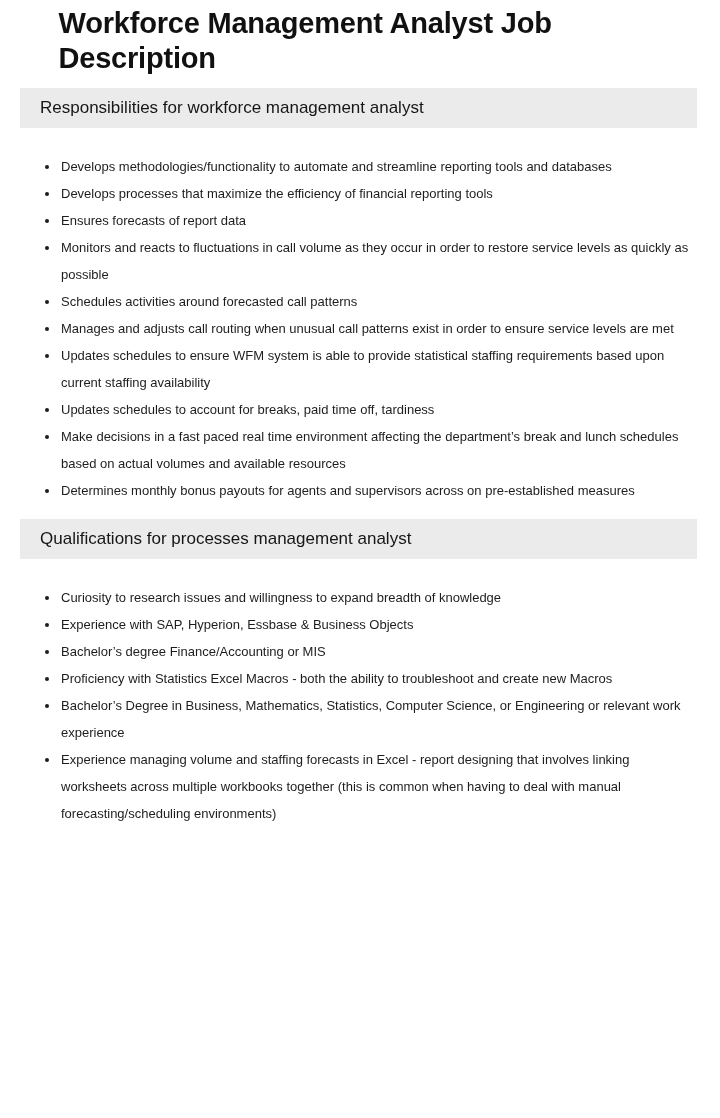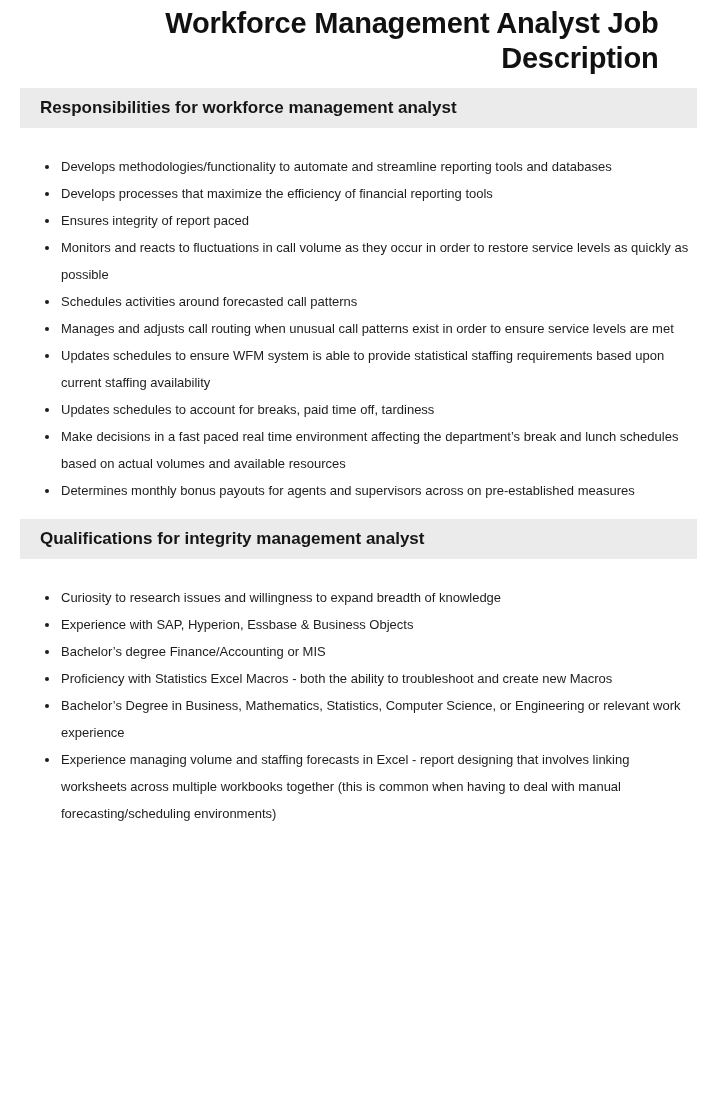--- a/index.html
+++ b/index.html
@@ -16,21 +16,21 @@
   }
   .page {
     padding: 0 23px 0 20px;
     box-sizing: border-box;
     width: 720px;
   }
   .doc-title {
     font-size: 29px;
     line-height: 35px;
     font-weight: 700;
-    text-align: right;
+    text-align: left;
     letter-spacing: -0.2px;
     margin: 0 auto;
     padding-top: 6px;
     max-width: 600px;
     color: #111111;
   }
   .intro {
     font-size: 16.5px;
     line-height: 27px;
     margin: 24px 0 0 0;
@@ -39,21 +39,21 @@
     margin-top: 12px;
     background: #ebebeb;
     height: 40px;
     display: flex;
     align-items: center;
     padding-left: 20px;
     box-sizing: border-box;
   }
   .section-header span {
     font-size: 17px;
-    font-weight: 700;
+    font-weight: 400;
     color: #161616;
   }
   .bullet-list {
     margin: 25px 0 0 0;
     padding-left: 40px;
     font-size: 13px;
     line-height: 27px;
     list-style-type: disc;
   }
   .bullet-list li {
@@ -71,32 +71,32 @@
   <h1 class="doc-title">Workforce Management Analyst Job Description</h1>
 
 
   <div class="section-header">
     <span>Responsibilities for workforce management analyst</span>
   </div>
 
   <ul class="bullet-list">
     <li>Develops methodologies/functionality to automate and streamline reporting tools and databases</li>
     <li>Develops processes that maximize the efficiency of financial reporting tools</li>
-    <li>Ensures integrity of report paced</li>
+    <li>Ensures forecasts of report data</li>
     <li>Monitors and reacts to fluctuations in call volume as they occur in order to restore service levels as quickly as possible</li>
     <li>Schedules activities around forecasted call patterns</li>
     <li>Manages and adjusts call routing when unusual call patterns exist in order to ensure service levels are met</li>
     <li>Updates schedules to ensure WFM system is able to provide statistical staffing requirements based upon current staffing availability</li>
     <li>Updates schedules to account for breaks, paid time off, tardiness</li>
     <li>Make decisions in a fast paced real time environment affecting the department’s break and lunch schedules based on actual volumes and available resources</li>
     <li>Determines monthly bonus payouts for agents and supervisors across on pre-established measures</li>
   </ul>
 
   <div class="section-header qual-header">
-    <span>Qualifications for integrity management analyst</span>
+    <span>Qualifications for processes management analyst</span>
   </div>
 
   <ul class="bullet-list">
     <li>Curiosity to research issues and willingness to expand breadth of knowledge</li>
     <li>Experience with SAP, Hyperion, Essbase &amp; Business Objects</li>
     <li>Bachelor’s degree Finance/Accounting or MIS</li>
     <li>Proficiency with Statistics Excel Macros - both the ability to troubleshoot and create new Macros</li>
     <li>Bachelor’s Degree in Business, Mathematics, Statistics, Computer Science, or Engineering or relevant work experience</li>
     <li>Experience managing volume and staffing forecasts in Excel - report designing that involves linking worksheets across multiple workbooks together (this is common when having to deal with manual forecasting/scheduling environments)</li>
   </ul>

